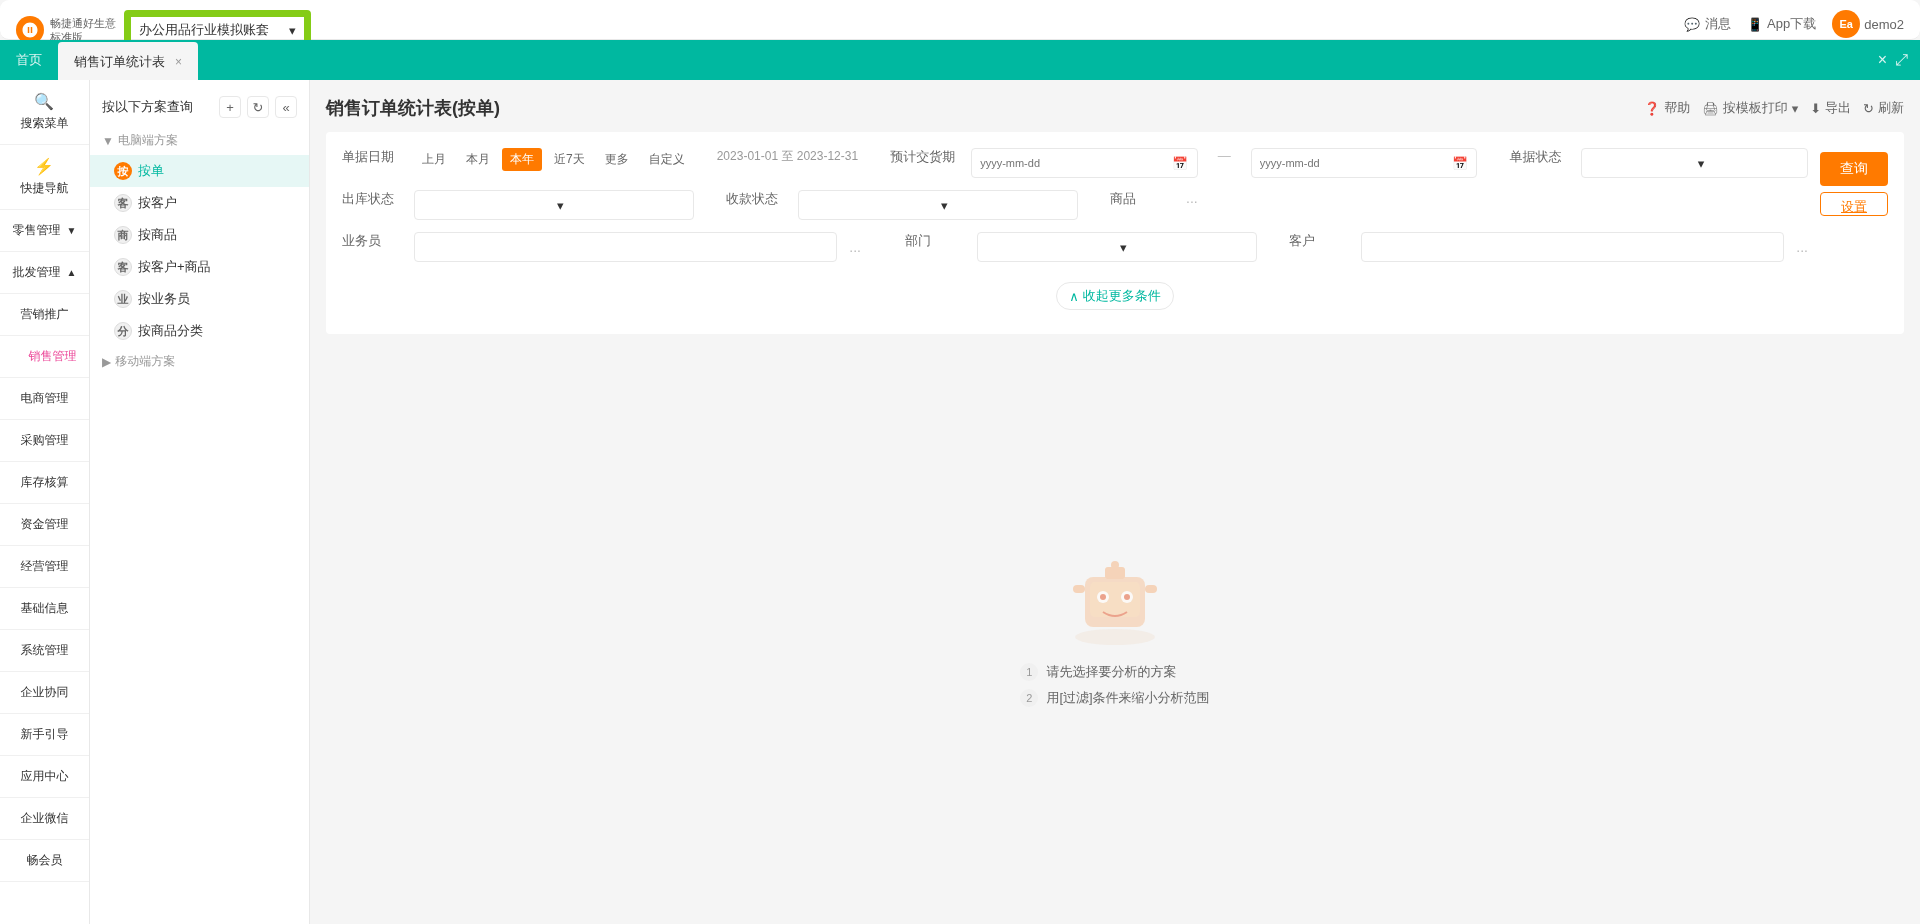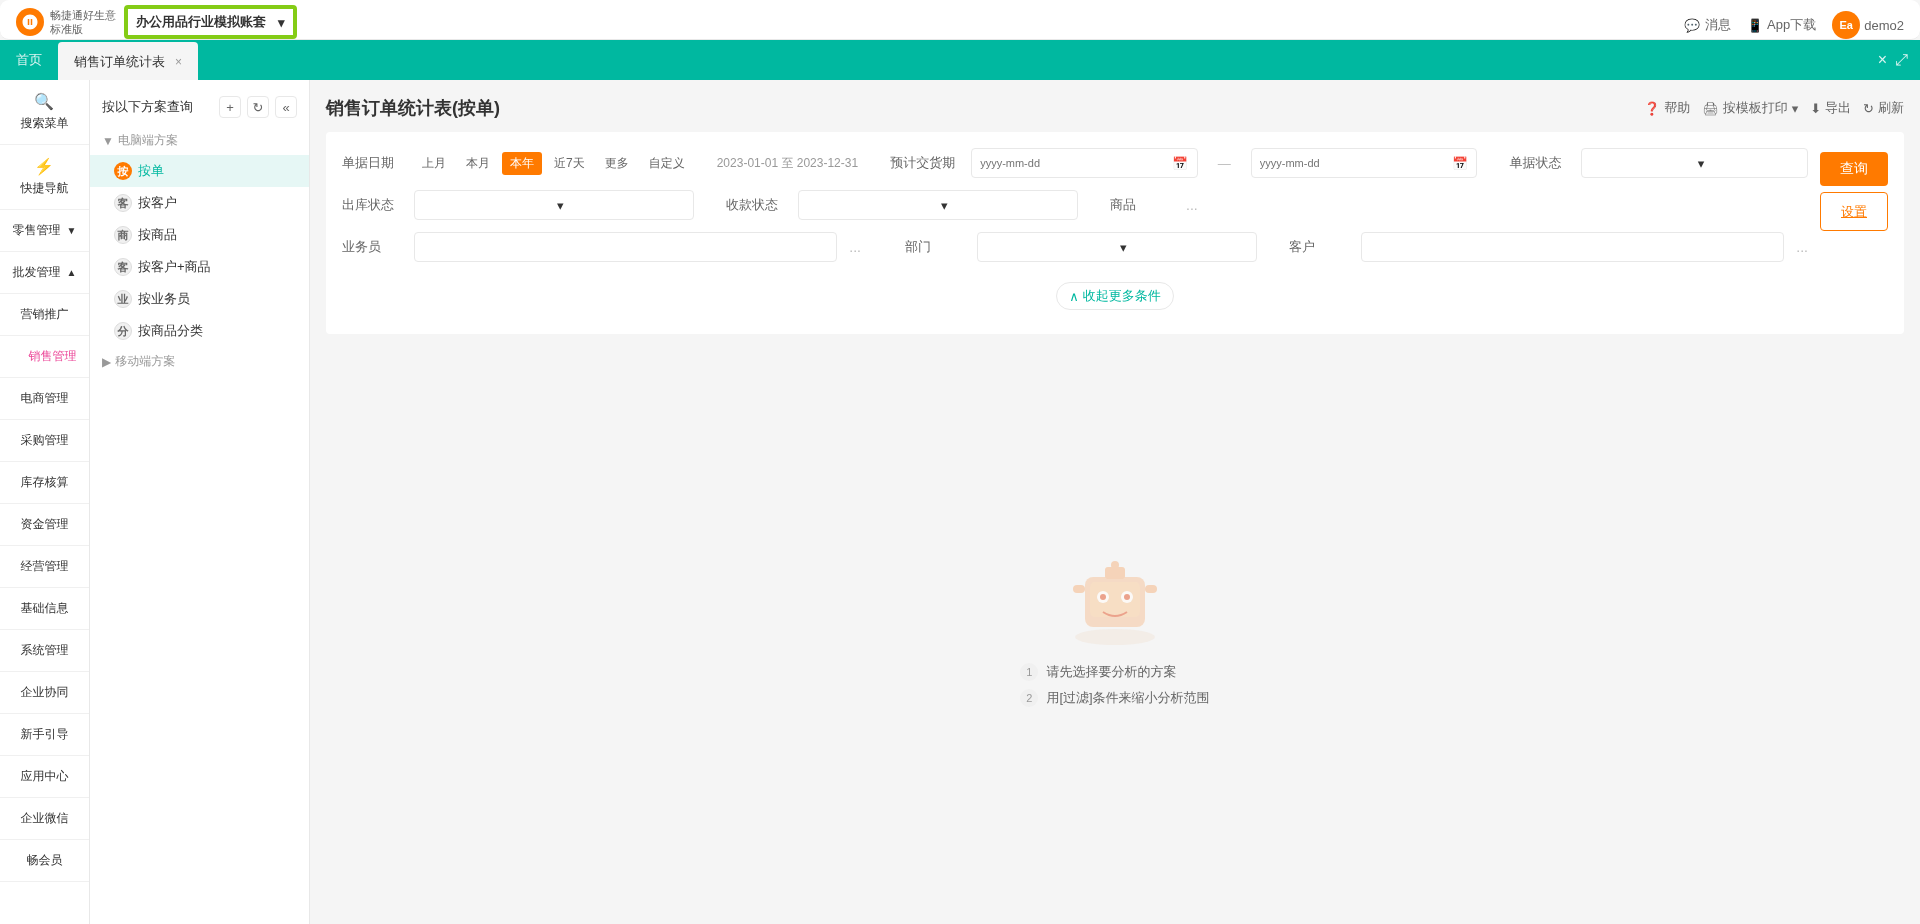--- a/index.html
+++ b/index.html
@@ -3,33 +3,33 @@
   <meta charset="utf-8">
   <style>
     * { box-sizing: border-box; margin: 0; padding: 0; }
     body { font-family: "Microsoft YaHei", "PingFang SC", Arial, sans-serif; font-size: 13px; background: #f5f5f5; color: #333; height: 924px; overflow: hidden; display: flex; flex-direction: column; }
 
     
     .top-bar {
       height: 40px;
       background: #fff;
       display: flex;
-      align-items: flex-end;
+      align-items: flex-start;
       justify-content: space-between;
-      padding: 0 16px;
+      padding: 10px 16px;
       border-bottom: 1px solid #e8e8e8;
       flex-shrink: 0;
       border-radius: 9px;
     }
     .top-bar-left { display: flex; align-items: center; gap: 8px; }
     .logo-area { display: flex; align-items: center; gap: 6px; }
     .logo-icon { width: 28px; height: 28px; background: #ff7a00; border-radius: 50%; display: flex; align-items: center; justify-content: center; }
     .logo-icon svg { width: 18px; height: 18px; fill: white; }
     .logo-text { font-size: 11px; color: #666; line-height: 1.3; }
-    .dropdown-selector { display: flex; align-items: center; gap: 12px; padding: 4px 8px; border: 4px solid #84cc16; border-radius: 4px; cursor: pointer; font-size: 13px; color: #333; font-weight: bold; }
+    .dropdown-selector { display: flex; align-items: center; gap: 20px; padding: 4px 8px; border: 7px solid #84cc16; border-radius: 4px; cursor: pointer; font-size: 13px; color: #333; }
     .top-bar-right { display: flex; align-items: center; gap: 16px; }
     .top-bar-action { display: flex; align-items: center; gap: 4px; cursor: pointer; color: #666; font-size: 13px; }
     .user-avatar { width: 28px; height: 28px; border-radius: 50%; background: #ff7a00; display: flex; align-items: center; justify-content: center; color: white; font-size: 11px; font-weight: bold; }
 
     
     .tab-bar {
       height: 40px;
       background: #00b8a0;
       display: flex;
       align-items: center;
@@ -189,21 +189,21 @@
     .filter-card {
       background: #fff;
       border-radius: 4px;
       padding: 16px;
       display: flex;
       flex-direction: column;
       gap: 12px;
     }
     .filter-row {
       display: flex;
-      align-items: center;
+      align-items: flex-start;
       gap: 16px;
     }
     .filter-label {
       font-size: 13px;
       color: #666;
       white-space: nowrap;
       min-width: 56px;
     }
     .date-tabs {
       display: flex;
@@ -289,21 +289,21 @@
       height: 34px;
     }
     .settings-btn {
       background: #fff;
       color: #ff7a00;
       border: 1px solid #ff7a00;
       border-radius: 4px;
       padding: 5px 12px;
       font-size: 13px;
       cursor: pointer;
-      height: 39px;
+      height: 24px;
       text-decoration: underline;
     }
 
     
     .collapse-row {
       display: flex;
       justify-content: center;
       padding: 8px 0;
     }
     .collapse-btn {

